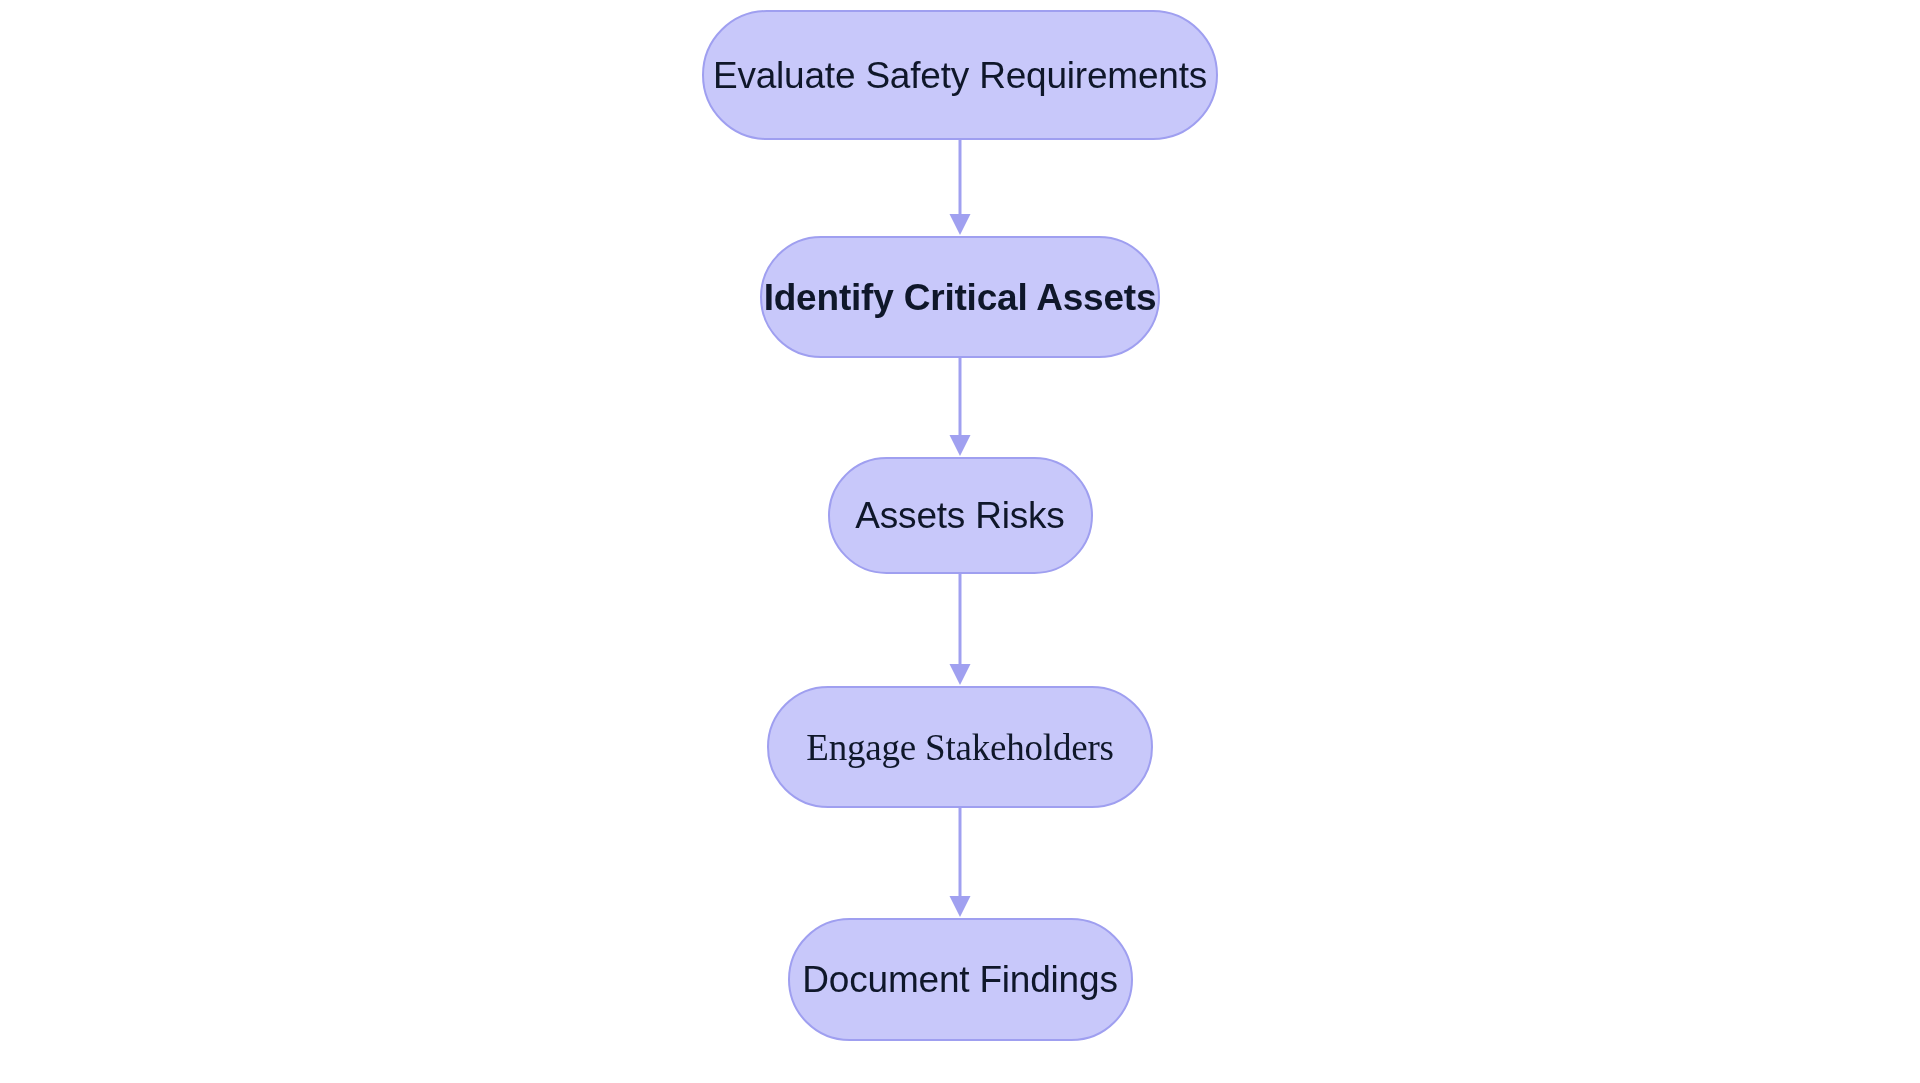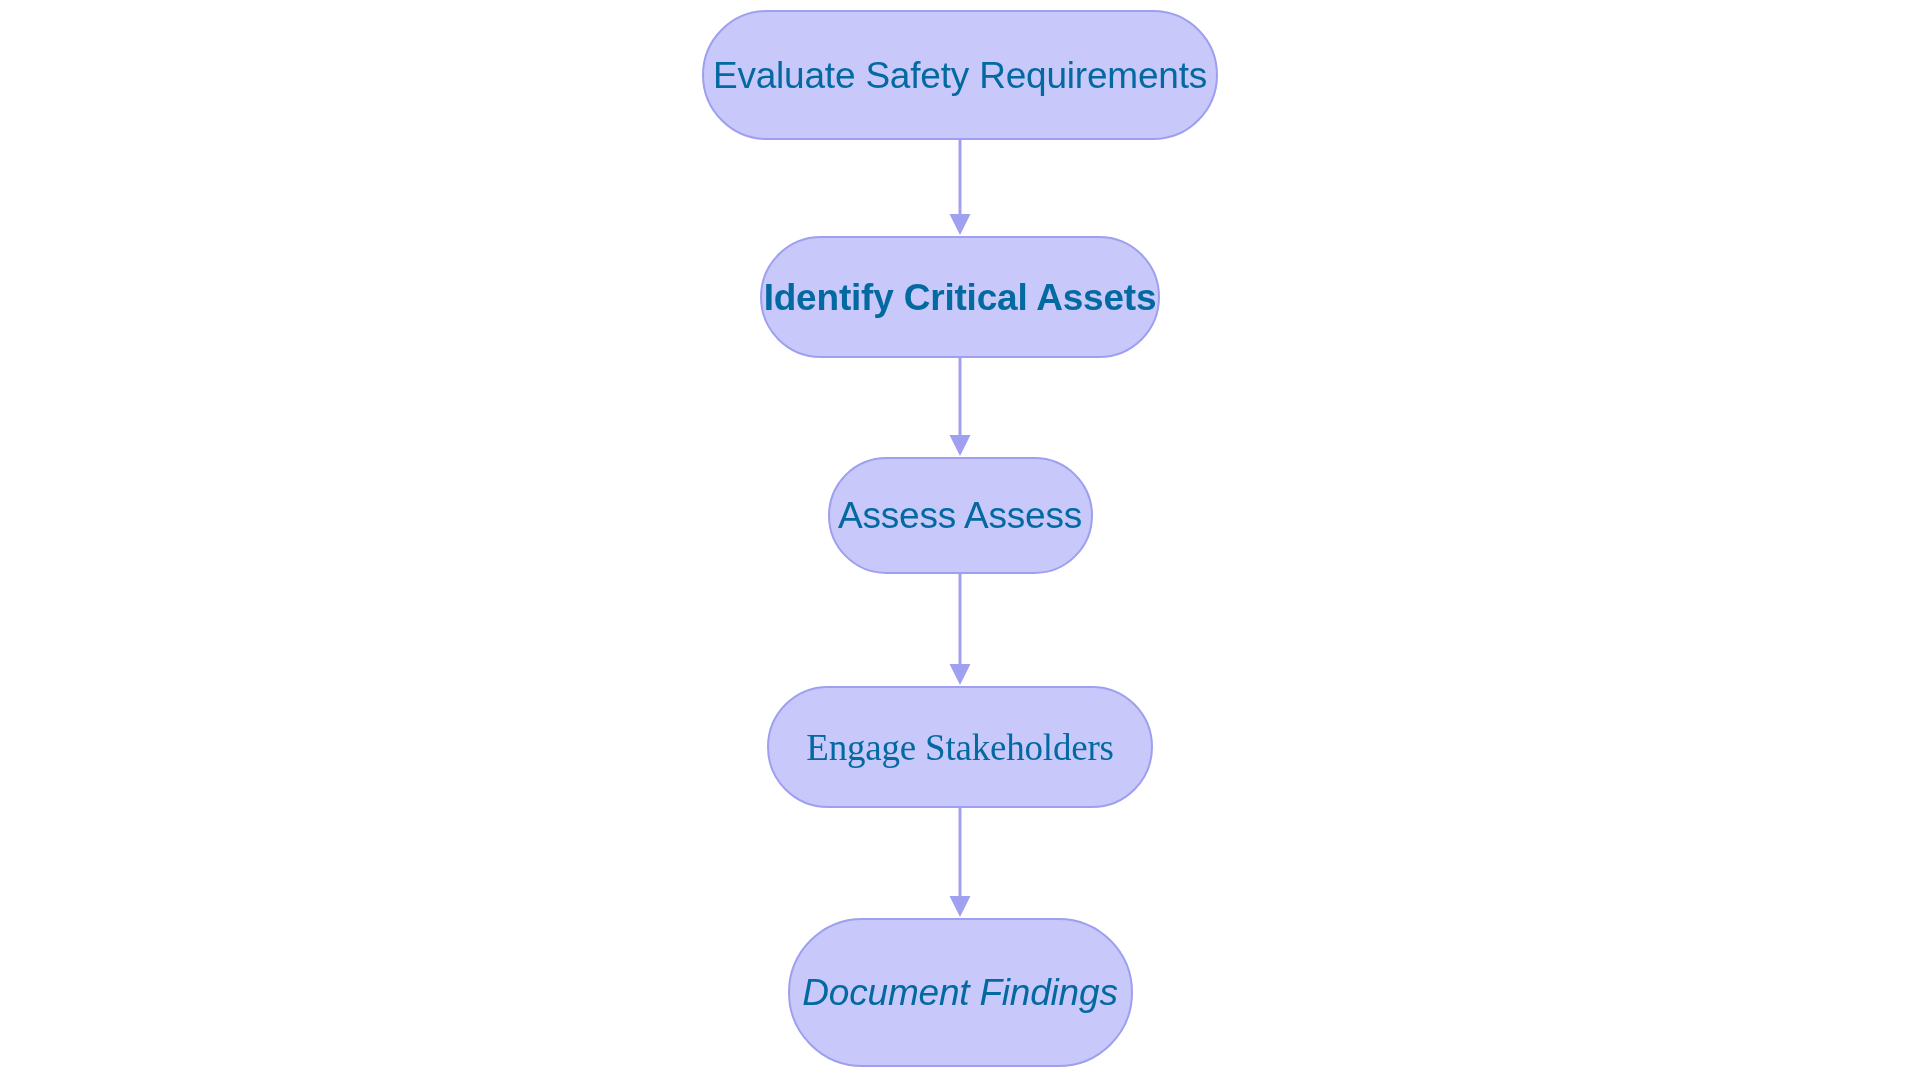--- a/index.html
+++ b/index.html
@@ -31,41 +31,41 @@
     flex-direction: column;
     align-items: center;
   }
 
   
   .node {
     box-sizing: border-box;
     background: #c8c8fa;
     border: 2px solid #9f9ff0;
     border-radius: 999px;
-    color: #0369a1;
+    color: #0f172a;
     display: flex;
     align-items: center;
     justify-content: center;
     text-align: center;
     white-space: nowrap;
     letter-spacing: -0.2px;
     font-weight: 400;
   }
 
   .node-label {
     display: block;
     line-height: 1;
   }
 
   
   .node-1 { width: 516px; height: 130px; font-size: 37px; margin-top: 10px; }
   .node-2 { width: 400px; height: 122px; font-size: 37px; font-weight: bold; }
   .node-3 { width: 265px; height: 117px; font-size: 37px; }
   .node-4 { width: 386px; height: 122px; font-size: 37px; font-family: Liberation Serif, serif; }
-  .node-5 { width: 345px; height: 149px; font-size: 37px; font-style: italic; }
+  .node-5 { width: 345px; height: 123px; font-size: 37px; }
 
   
   .connector {
     position: relative;
     width: 24px;
     display: flex;
     flex-direction: column;
     align-items: center;
     justify-content: flex-start;
   }
@@ -101,21 +101,21 @@
     </div>
 
     <div class="connector conn-2">
       <svg width="24" height="99" viewBox="0 0 24 99" aria-hidden="true">
         <line x1="12" y1="0" x2="12" y2="79" stroke="#a0a0f0" stroke-width="3"></line>
         <polygon points="1.5,77 22.5,77 12,98" fill="#a0a0f0"></polygon>
       </svg>
     </div>
 
     <div class="node node-3">
-      <span class="node-label">Assess Assess</span>
+      <span class="node-label">Assets Risks</span>
     </div>
 
     <div class="connector conn-3">
       <svg width="24" height="112" viewBox="0 0 24 112" aria-hidden="true">
         <line x1="12" y1="0" x2="12" y2="92" stroke="#a0a0f0" stroke-width="3"></line>
         <polygon points="1.5,90 22.5,90 12,111" fill="#a0a0f0"></polygon>
       </svg>
     </div>
 
     <div class="node node-4">

